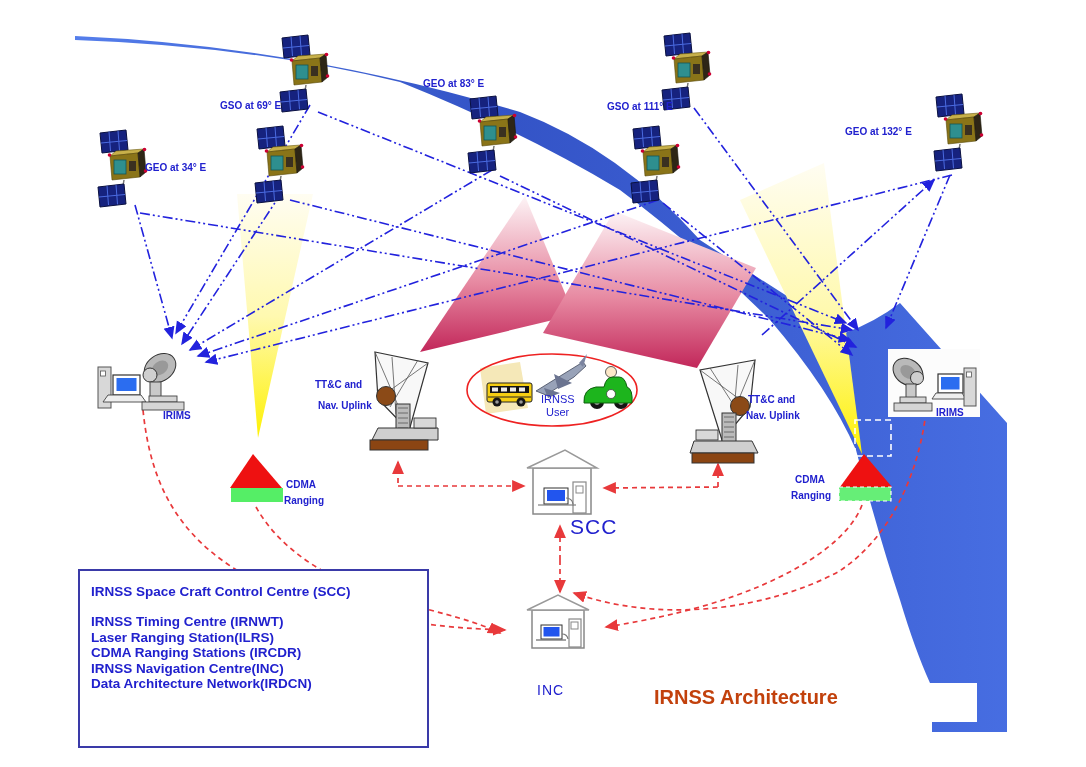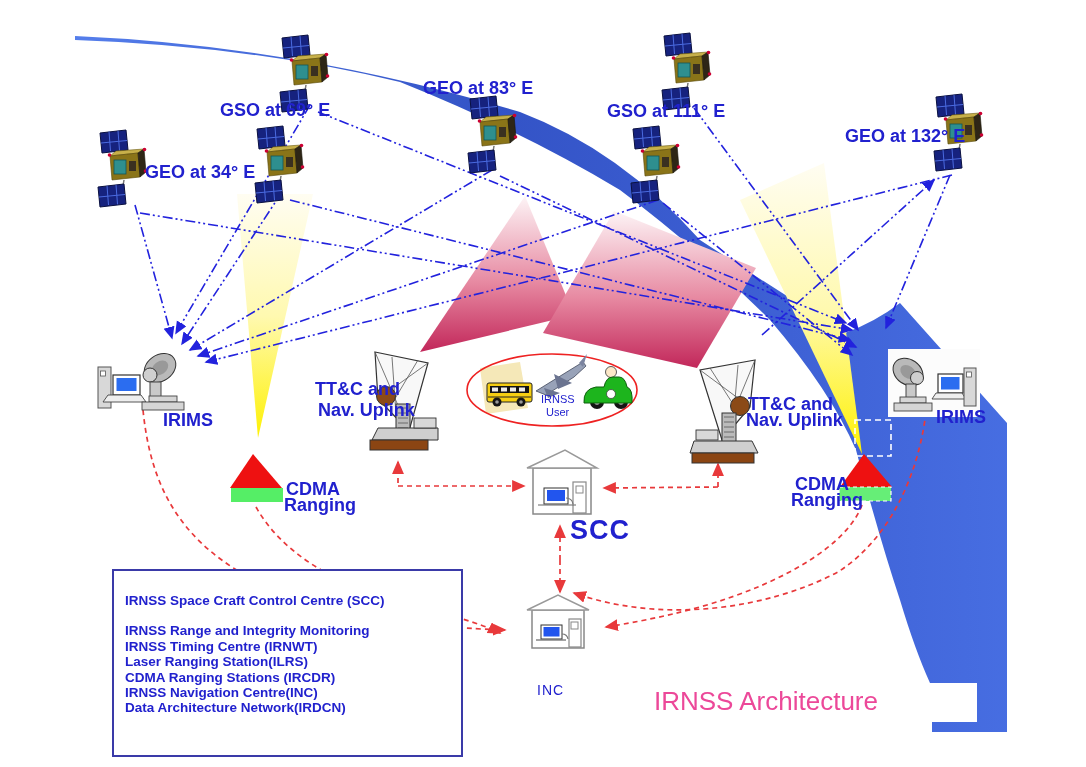--- a/index.html
+++ b/index.html
@@ -1,26 +1,26 @@
 <!DOCTYPE html>
 <html><head>
 <meta charset="utf-8">
 <style>
   html,body{margin:0;padding:0;background:#fff;}
   #stage{position:relative;width:1086px;height:767px;background:#fff;overflow:hidden;
          font-family:"Liberation Sans",sans-serif;}
   #scene{position:absolute;left:0;top:0;}
-  .lbl{position:absolute;color:#2121CE;font-weight:bold;font-size:18px;white-space:nowrap;}
+  .lbl{position:absolute;color:#2121CE;font-weight:bold;font-size:10px;white-space:nowrap;}
   .lbl.sm{font-size:11px;font-weight:normal;}
-  .lbl.big{font-size:27px;font-weight:bold;letter-spacing:1px;}
+  .lbl.big{font-size:21px;font-weight:normal;letter-spacing:1px;}
   .lbl.med{font-size:14px;font-weight:normal;letter-spacing:1px;}
-  #title{position:absolute;left:654px;top:686px;color:#ec4899;font-weight:normal;font-size:26px;
+  #title{position:absolute;left:654px;top:686px;color:#c2410c;font-weight:bold;font-size:20px;
          white-space:nowrap;}
   #legend{position:absolute;left:78px;top:569px;width:330px;height:157px;background:#fff;
-          border:2px solid #3a3aa8;padding:22px 6px 5px 11px;margin-left:34px;}
+          border:2px solid #3a3aa8;padding:13px 6px 5px 11px;}
   .lg{color:#2121CE;font-weight:bold;font-size:13.5px;line-height:15.4px;white-space:nowrap;}
   .lg.gap{margin-bottom:15px;}
 </style>
 </head>
 <body>
 
 <div id="stage">
 
 <svg id="scene" width="1086" height="767" viewBox="0 0 1086 767">
   <defs>
@@ -281,21 +281,20 @@
 <div class="lbl" style="left:791px;top:490px">Ranging</div>
 
 <div class="lbl sm" style="left:541px;top:393px">IRNSS</div>
 <div class="lbl sm" style="left:546px;top:406px">User</div>
 
 <div class="lbl big" style="left:570px;top:515px">SCC</div>
 <div class="lbl med" style="left:537px;top:682px">INC</div>
 
 <div id="legend">
   <div class="lg gap">IRNSS Space Craft Control Centre (SCC)</div>
-  <div class="lg">IRNSS Range and Integrity Monitoring</div>
   <div class="lg">IRNSS Timing Centre (IRNWT)</div>
   <div class="lg">Laser Ranging Station(ILRS)</div>
   <div class="lg">CDMA Ranging Stations (IRCDR)</div>
   <div class="lg">IRNSS Navigation Centre(INC)</div>
   <div class="lg">Data Architecture Network(IRDCN)</div>
 </div>
 
 <div id="title">IRNSS Architecture</div>
 
 </div>

